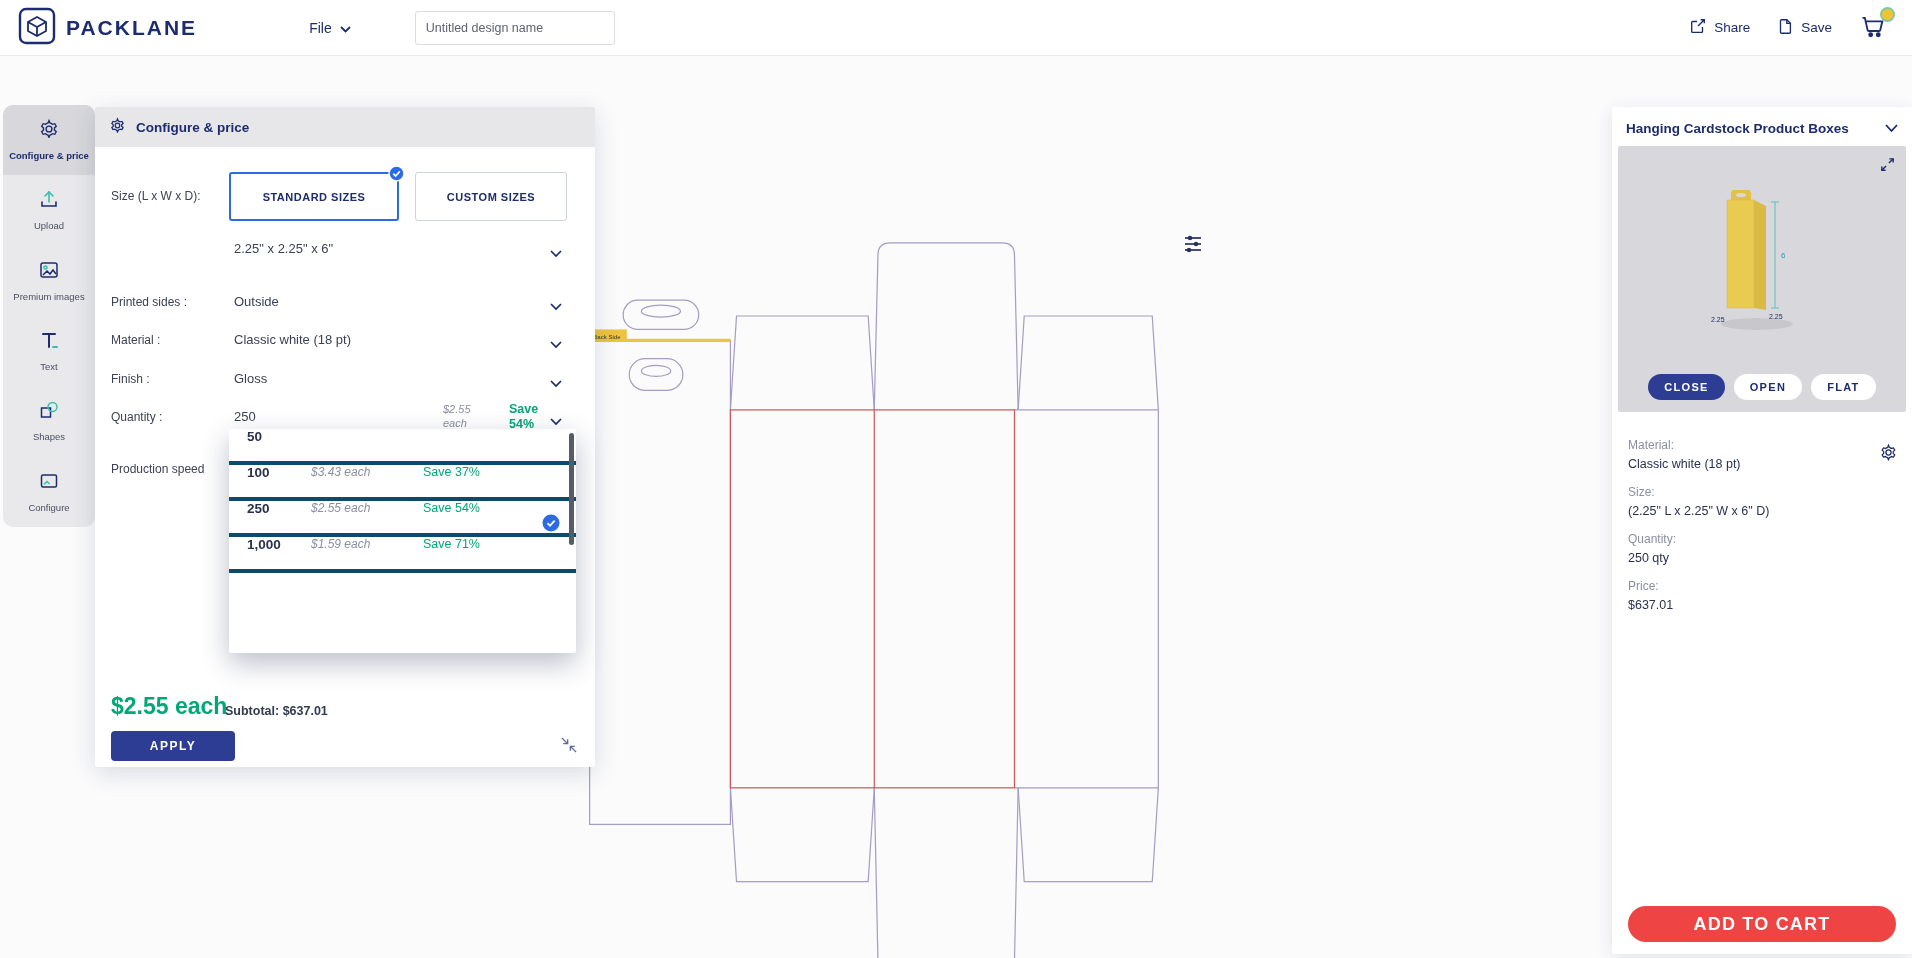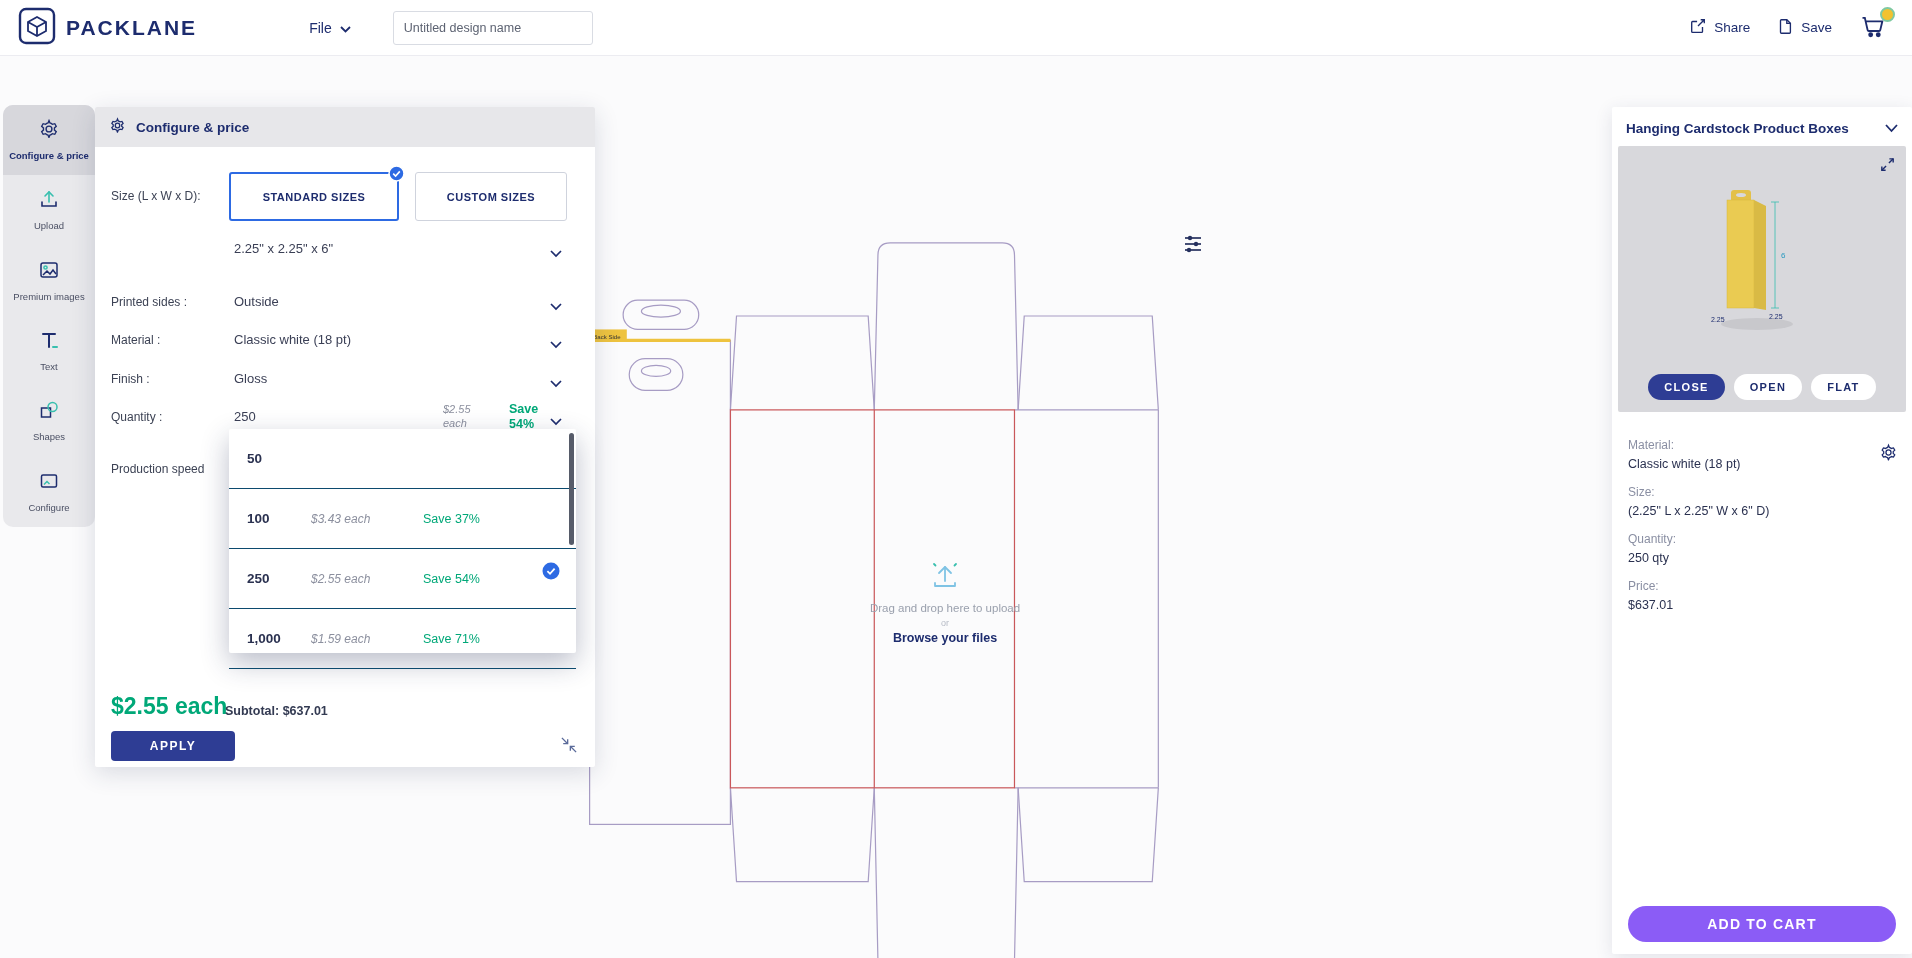--- a/index.html
+++ b/index.html
@@ -5,21 +5,21 @@
   *{margin:0;padding:0;box-sizing:border-box}
   html,body{width:1912px;height:958px}
   body{font-family:"Liberation Sans",sans-serif;background:#fbfbfc;color:#1d2c6e;overflow:hidden}
   .app{position:relative;width:1912px;height:958px}
 
   
   .topbar{position:absolute;top:0;left:0;right:0;height:56px;background:#fff;border-bottom:1px solid #ececf1;display:flex;align-items:center;z-index:40}
   .brand{display:flex;align-items:center;gap:10px;padding-left:18px}
   .brand-name{font-size:21px;font-weight:bold;letter-spacing:2px;color:#1d2c6e}
   .file-menu{display:flex;align-items:center;gap:8px;margin-left:112px;font-size:14px;color:#1d2c6e;cursor:pointer}
-  .design-name{margin-left:42px}
+  .design-name{margin-left:64px}
   .design-name input{width:200px;height:34px;border:1px solid #d9dce3;border-radius:3px;padding:0 10px;font-size:12.5px;color:#5d6372;font-family:inherit;background:#fff}
   .topbar-right{margin-left:auto;display:flex;align-items:center;gap:26px;padding-right:24px}
   .tb-action{display:flex;align-items:center;gap:7px;font-size:13.5px;color:#1d2c6e;cursor:pointer}
   .cart{position:relative;cursor:pointer}
   .cart-badge{position:absolute;top:-5px;right:-7px;width:15px;height:15px;border-radius:50%;background:#f2c230;border:2px solid #7fc9a2}
 
   
   .canvas{position:absolute;top:56px;left:0;right:0;bottom:0;background:#fbfbfc}
   .dieline-actions{position:absolute;top:66px;right:20px;display:flex;gap:30px;z-index:20}
   .dl-action{display:flex;align-items:center;gap:8px;font-size:13px;color:#1d2c6e;cursor:pointer}
@@ -47,21 +47,21 @@
   .cp-value{position:absolute;font-size:13px;color:#3a3f55}
   .chev{position:absolute;left:455px}
   .tab{position:absolute;top:25px;height:49px;display:flex;align-items:center;justify-content:center;font-size:11px;font-weight:bold;letter-spacing:.5px;color:#1d2c6e;background:#fff;cursor:pointer}
   .tab-standard{left:134px;width:170px;border:2px solid #2d6ae3;border-radius:3px}
   .tab-custom{left:320px;width:152px;border:1px solid #cfd3dd;border-radius:3px}
   .tab-badge{position:absolute;top:-9px;right:-8px}
   .qty-price{position:absolute;left:348px;width:46px;font-size:11px;font-style:italic;color:#8b8f9e;line-height:1.3}
   .qty-save{position:absolute;left:414px;width:42px;font-size:12.5px;font-weight:bold;color:#00a878;line-height:1.2}
 
   .qty-dropdown{position:absolute;left:134px;top:282px;width:347px;height:224px;background:#fff;box-shadow:0 10px 28px rgba(30,40,80,.30);border-radius:2px;z-index:6}
-  .qty-row{position:relative;height:60px;display:flex;align-items:center;border-bottom:1px solid #0c4a6e;cursor:pointer}
+  .qty-row{position:relative;height:36px;display:flex;align-items:flex-start;border-bottom:4px solid #0c4a6e;cursor:pointer}
   .qty-row:last-child{border-bottom:none}
   .qty-row .q{width:82px;padding-left:18px;font-size:13.5px;color:#2a3150;font-weight:bold}
   .qty-row .p{width:112px;font-size:12px;font-style:italic;color:#8b8f9e}
   .qty-row .s{font-size:12.5px;color:#00a878}
   .qty-row .check{position:absolute;right:16px;top:13px}
   .dd-scrollbar{position:absolute;right:2px;top:4px;width:5px;height:112px;background:#565b69;border-radius:3px}
 
   .big-price{position:absolute;left:16px;top:546px;font-size:23px;font-weight:bold;color:#00a878}
   .subtotal{position:absolute;left:130px;top:557px;font-size:12.5px;font-weight:bold;color:#333a52}
   .apply-btn{position:absolute;left:16px;top:584px;width:124px;height:30px;background:#2e3d94;color:#fff;border:none;border-radius:4px;font-size:12px;font-weight:bold;letter-spacing:1.5px;font-family:inherit;cursor:pointer}
@@ -74,21 +74,21 @@
   .expand{position:absolute;top:10px;right:10px;cursor:pointer}
   .box-render{position:absolute;left:50%;top:26px;transform:translateX(-50%)}
   .view-buttons{position:absolute;bottom:12px;left:0;right:0;display:flex;justify-content:center;gap:9px}
   .view-btn{height:26px;padding:0 16px;border-radius:14px;font-size:11px;font-weight:bold;letter-spacing:1.3px;display:flex;align-items:center;border:none;font-family:inherit;cursor:pointer;background:#fff;color:#1d2c6e}
   .view-btn.selected{background:#2e3d94;color:#fff}
   .rp-details{padding:26px 16px 0}
   .detail-label{font-size:12px;color:#8a8fa3;margin-top:14px}
   .detail-label:first-child{margin-top:0}
   .detail-value{font-size:12.5px;color:#2a3150;margin-top:5px}
   .rp-gear{position:absolute;right:14px;top:336px;cursor:pointer}
-  .add-to-cart{position:absolute;left:16px;right:16px;bottom:12px;height:36px;background:#8b5cf6;color:#fff;border:none;border-radius:18px;font-size:14px;font-weight:bold;letter-spacing:1.2px;font-family:inherit;cursor:pointer}
+  .add-to-cart{position:absolute;left:16px;right:16px;bottom:12px;height:36px;background:#ef4444;color:#fff;border:none;border-radius:18px;font-size:18px;font-weight:bold;letter-spacing:1.2px;font-family:inherit;cursor:pointer}
 </style>
 </head>
 <body>
 
 <div class="app">
 
   <header class="topbar">
     <div class="brand">
       <span>
         <svg width="38" height="38" viewBox="0 0 38 38" fill="none">
@@ -186,33 +186,20 @@
         <rect x="116" y="145" width="233" height="310"></rect>
         <line x1="234" y1="145" x2="234" y2="455"></line>
       </g>
       <line x1="0" y1="88" x2="116" y2="88" stroke="#eec33f" stroke-width="2.5"></line>
       <g>
         <rect x="1" y="79" width="30" height="10" fill="#eec33f"></rect>
         <text x="3.5" y="86.5" font-size="5" fill="#333">Back Side</text>
       </g>
     </svg>
 
-    <div class="upload-prompt">
-      <span class="up-icon">
-        <svg width="34" height="32" viewBox="0 0 34 32" fill="none" stroke="#7fc3e4" stroke-width="1.8" stroke-linecap="round" stroke-linejoin="round">
-            <path d="M17 23V9"></path>
-            <polyline points="11,15 17,9 23,15"></polyline>
-            <path d="M7 25v3h20v-3"></path>
-            <path d="M6 6l1.5 1.5M28 6l-1.5 1.5" stroke="#38bfae"></path>
-          </svg>
-      </span>
-      <div class="up-drag">Drag and drop here to upload</div>
-      <div class="up-or">or</div>
-      <div class="up-browse">Browse your files</div>
-    </div>
 
   </div>
 
   <nav class="left-rail">
     <div class="rail-item active">
       <span><svg width="22" height="22" viewBox="0 0 24 24" fill="none" stroke="#1d2c6e" stroke-width="1.5">
             <circle cx="12" cy="12" r="3.2"></circle>
             <path d="M12 2.8l1 2.6a7 7 0 0 1 2.6 1.5l2.7-.7 1.6 2.8-2 1.9a7 7 0 0 1 0 2.2l2 1.9-1.6 2.8-2.7-.7a7 7 0 0 1-2.6 1.5l-1 2.6h-.1l-1-2.6a7 7 0 0 1-2.6-1.5l-2.7.7-1.6-2.8 2-1.9a7 7 0 0 1 0-2.2l-2-1.9 1.6-2.8 2.7.7A7 7 0 0 1 11 5.4l1-2.6z"></path>
           </svg></span>
       <span class="lbl">Configure &amp; price</span>

